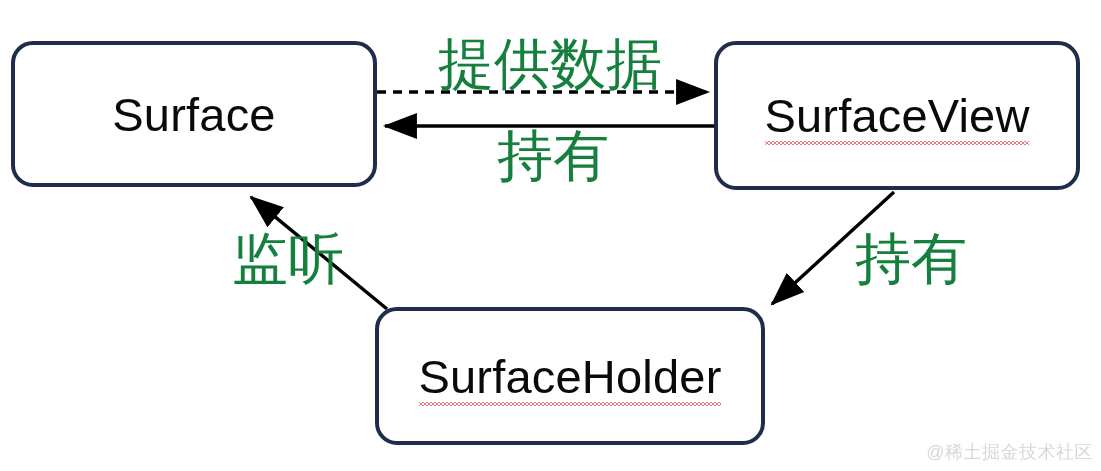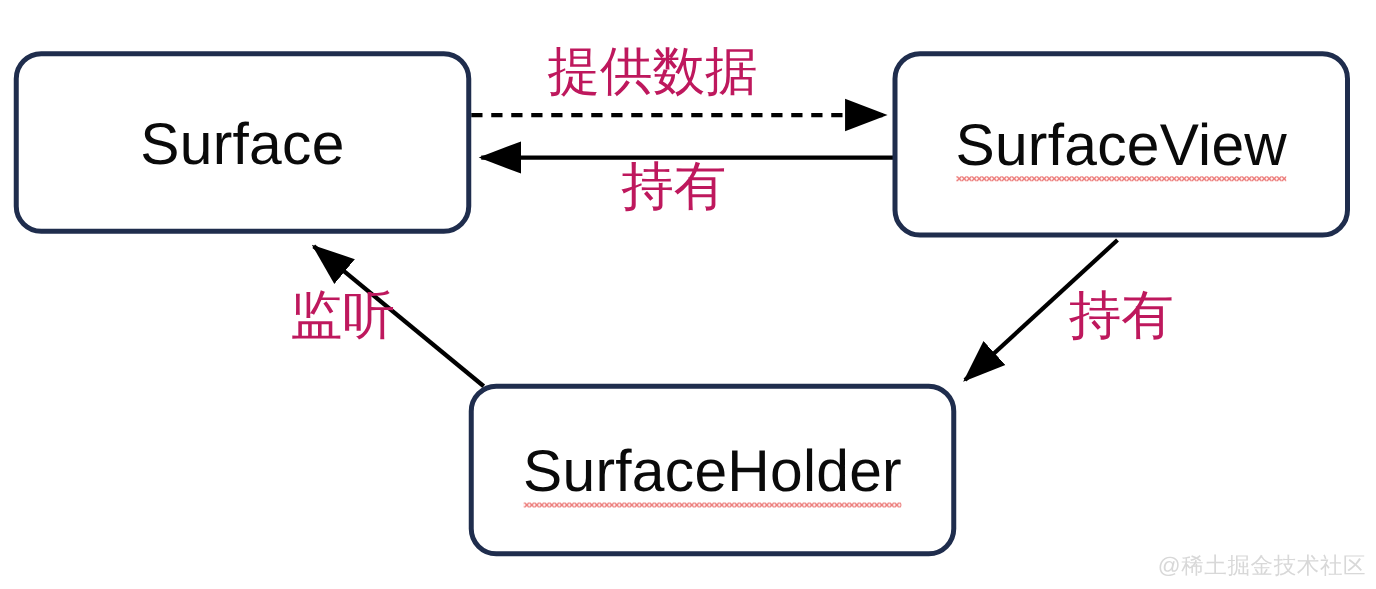--- a/index.html
+++ b/index.html
@@ -59,22 +59,22 @@
     opacity: 0.85;
   }
   
   #node-surface      { left: 11px;  top: 41px;  width: 366px; height: 146px; }
   #node-surfaceview  { left: 714px; top: 41px;  width: 366px; height: 149px; }
   #node-surfaceholder{ left: 375px; top: 307px; width: 390px; height: 138px; }
 
   .edge-label {
     position: absolute;
     font-family: "Liberation Sans", "DejaVu Sans", sans-serif;
-    font-size: 42px;
-    color: #be185d;
+    font-size: 56px;
+    color: #15803d;
     line-height: 1;
     white-space: nowrap;
   }
   #label-provide-data { left: 438px; top: 36px; }
   #label-hold-left    { left: 497px; top: 128px; }
   #label-listen       { left: 200px; top: 231px; margin-left: 32px; }
   #label-hold-right   { left: 855px; top: 231px; }
 
   #watermark {
     position: absolute;

